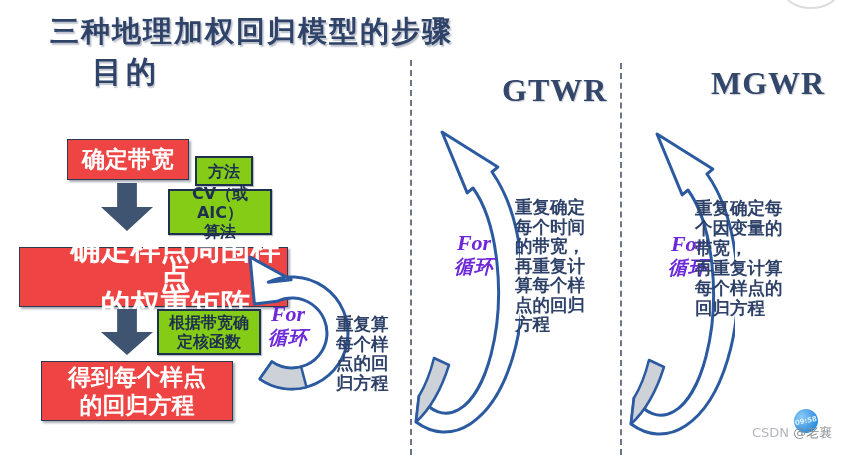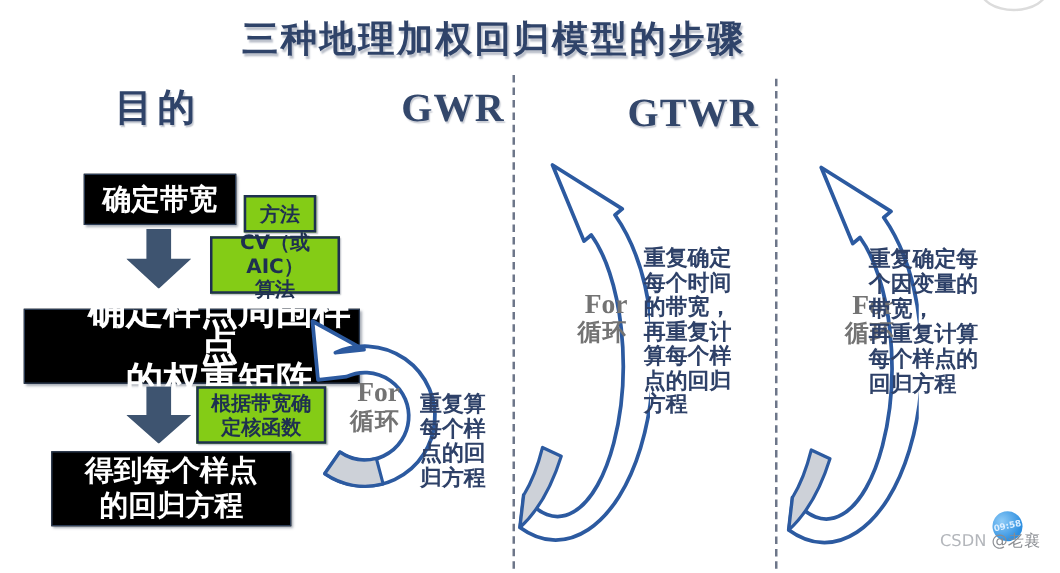--- a/index.html
+++ b/index.html
@@ -1,53 +1,53 @@
 <!DOCTYPE html>
 <html><head>
 <meta charset="utf-8">
 <style>
   html,body{margin:0;padding:0;background:#fff;}
   .canvas{
     position:relative;width:848px;height:458px;background:#ffffff;
     overflow:hidden;font-family:"DejaVu Sans","Liberation Sans",sans-serif;
   }
   .title{
-    position:absolute;left:50px;top:12px;width:690px;text-align:center;
+    position:absolute;left:50px;top:12px;width:690px;
     font-size:29px;font-weight:bold;color:#2f4369;letter-spacing:2px;
     text-shadow:1.5px 2px 1.5px #b9bec9;
   }
   .hdr-cjk{
     position:absolute;font-size:30px;font-weight:bold;color:#2f4369;
     letter-spacing:4px;text-shadow:1px 1.5px 1px #c3c7d0;
   }
   .hdr-serif{
     position:absolute;font-family:"Liberation Serif","DejaVu Serif",serif;
     font-size:32px;font-weight:bold;color:#33476b;letter-spacing:1px;
     text-shadow:1px 1px 1px #c9ccd4;
   }
   .vline{position:absolute;width:0;border-left:2px dashed #6d7689;}
   .stepbox{
-    position:absolute;background:#000000;color:#ffffff;font-weight:bold;
+    position:absolute;background:#ef4444;color:#ffffff;font-weight:bold;
     display:flex;align-items:center;justify-content:center;text-align:center;
     white-space:pre-line;border:1px solid #2a3a52;
     box-shadow:1.5px 1.5px 2px rgba(60,70,90,.45);
   }
   .sidebox{
     position:absolute;background:#84cc16;border:2px solid #1e3050;color:#1e3050;
     font-weight:bold;display:flex;align-items:center;justify-content:center;
     text-align:center;white-space:pre-line;font-size:16px;line-height:19px;
     box-shadow:1px 1px 1px rgba(60,70,90,.35);z-index:5;
   }
   .arrow-down{
     position:absolute;background:#3e5470;
     clip-path:polygon(31% 0,69% 0,69% 50%,100% 50%,50% 100%,0 50%,31% 50%);
   }
   .loop-svg{position:absolute;z-index:2;}
   .for-label{
-    position:absolute;z-index:3;text-align:right;color:#737373;font-weight:bold;
+    position:absolute;z-index:3;text-align:center;color:#6d28d9;font-weight:bold;font-style:italic;
   }
   .for-label .en{display:block;font-family:"Liberation Serif","DejaVu Serif",serif;font-size:22px;line-height:24px;}
   .for-label .cn{display:block;font-size:19px;line-height:22px;letter-spacing:1px;}
   .loop-note{
     position:absolute;color:#2e4168;font-weight:bold;white-space:pre-line;
     text-align:left;z-index:3;
   }
   .top-arc{
     position:absolute;left:783px;top:-27px;width:52px;height:32px;
     border:2px solid #dcdcdc;border-radius:50%;background:transparent;
@@ -64,23 +64,23 @@
 </style>
 </head>
 <body>
 
 <div class="canvas">
 
   <div class="top-arc"></div>
 
   <div class="title">三种地理加权回归模型的步骤</div>
 
-  <div class="hdr-cjk" style="left:92px;top:66px;">目的</div>
-  <div class="hdr-serif" style="left:321px;top:68px;">GWR</div>
+  <div class="hdr-cjk" style="left:92px;top:52px;">目的</div>
   <div class="hdr-serif" style="left:502px;top:72px;">GTWR</div>
+  <div class="hdr-serif" style="left:711px;top:65px;">MGWR</div>
 
   <div class="vline" style="left:410px;top:60px;height:395px;"></div>
   <div class="vline" style="left:620px;top:63px;height:392px;"></div>
 
   <div class="stepbox" style="left:67px;top:139px;width:120px;height:39px;font-size:23px;">确定带宽</div>
   <div class="sidebox" style="left:195px;top:156px;width:54px;height:26px;">方法</div>
   <div class="arrow-down" style="left:101px;top:183px;width:52px;height:48px;"></div>
   <div class="sidebox" style="left:168px;top:189px;width:100px;height:42px;">CV（或AIC）
 算法</div>
   <div class="stepbox" style="left:19px;top:247px;width:223px;height:58px;font-size:30px;line-height:28px;padding-left:44px;">确定样点周围样点

